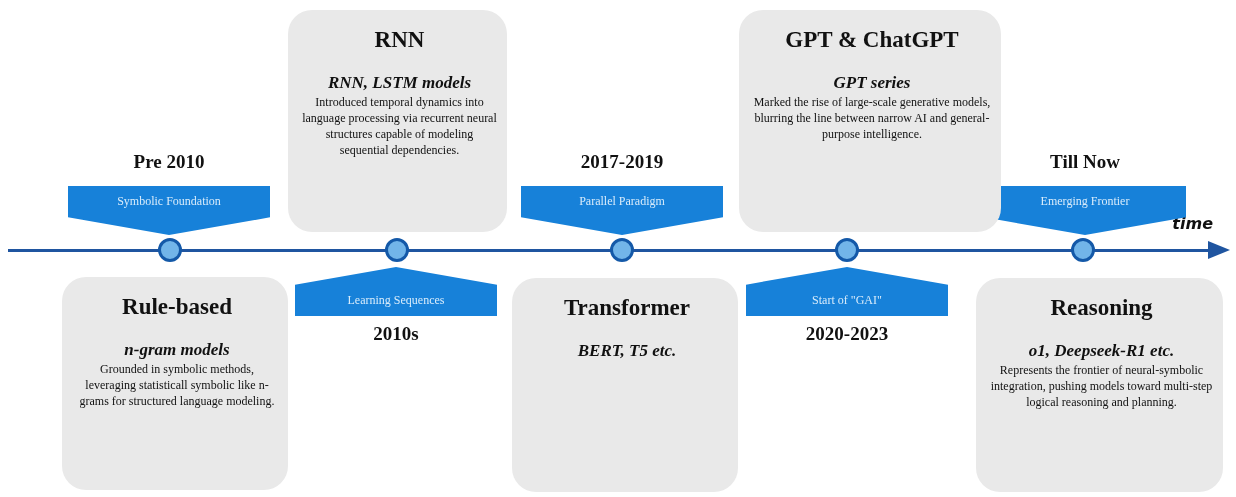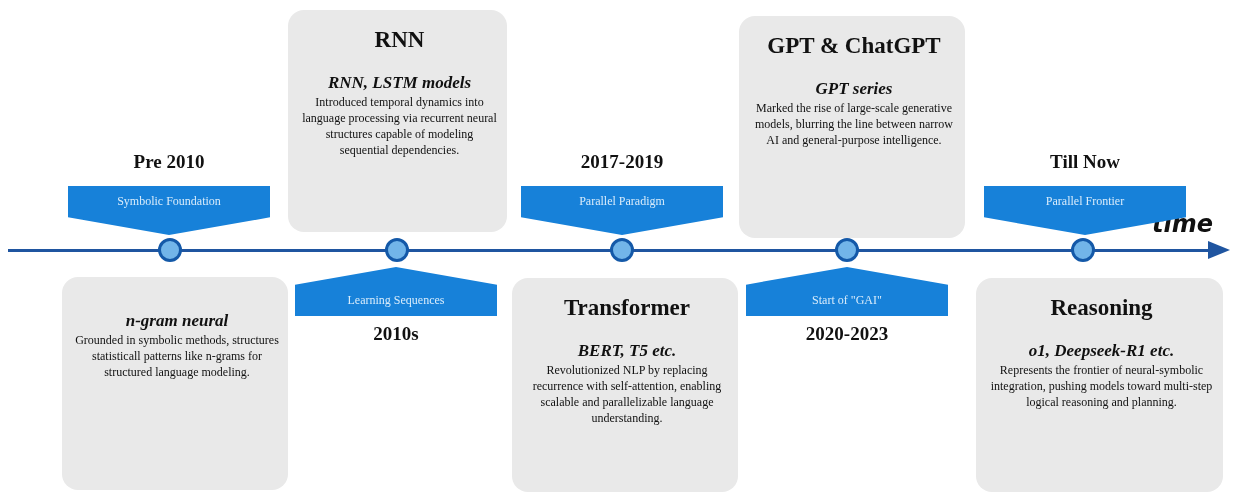--- a/index.html
+++ b/index.html
@@ -26,21 +26,21 @@
     background:var(--line-blue);
   }
   .axis-arrow{
     position:absolute;left:1208px;top:241px;width:0;height:0;
     border-top:9px solid transparent;border-bottom:9px solid transparent;
     border-left:22px solid var(--line-blue);
   }
   .axis-label{
     position:absolute;left:1135px;top:210px;width:78px;height:28px;
     font-family:"DejaVu Sans", sans-serif;
-    font-weight:bold;font-style:italic;font-size:24px;
+    font-weight:bold;font-style:italic;font-size:16px;
     text-align:right;line-height:28px;
   }
   .dot{
     position:absolute;top:238px;width:18px;height:18px;border-radius:50%;
     background:var(--circle-fill);border:3px solid var(--circle-border);
   }
   
   .date{
     position:absolute;width:202px;height:26px;text-align:center;
     font-weight:bold;font-size:19px;line-height:26px;
@@ -49,21 +49,21 @@
   .banner{
     position:absolute;width:202px;height:49px;background:var(--banner-blue);
     color:var(--banner-text);font-size:12px;text-align:center;
   }
   .banner.above{clip-path:polygon(0 0,100% 0,100% 64%,50% 100%,0 64%);}
   .banner.above .banner-text{display:block;line-height:31px;}
   .banner.below{clip-path:polygon(50% 0,100% 36%,100% 100%,0 100%,0 36%);}
   .banner.below .banner-text{display:block;padding-top:18px;line-height:31px;}
   
   .card{
-    position:absolute;background:var(--card-bg);border-radius:16px;
+    position:absolute;background:var(--card-bg);border-radius:24px;
     box-sizing:border-box;padding:16px 8px 10px 12px;
     display:flex;flex-direction:column;align-items:center;text-align:center;
   }
   .card-title{font-weight:bold;font-size:23px;line-height:1.25;}
   .card-subtitle{font-weight:bold;font-style:italic;font-size:17px;margin-top:17px;line-height:1.3;}
   .card-body{font-size:12px;line-height:1.33;margin-top:1px;}
 </style>
 </head>
 <body>
 
@@ -94,41 +94,41 @@
     <span class="banner-text">Parallel Paradigm</span>
   </div>
 
   <div class="banner below" style="left:746px;top:267px;">
     <span class="banner-text">Start of "GAI"</span>
   </div>
   <div class="date" style="left:746px;top:321px;">2020-2023</div>
 
   <div class="date" style="left:984px;top:149px;">Till Now</div>
   <div class="banner above" style="left:984px;top:186px;">
-    <span class="banner-text">Parallel Frontier</span>
+    <span class="banner-text">Emerging Frontier</span>
   </div>
 
   <div class="card" style="left:62px;top:277px;width:226px;height:213px;">
-    <div class="card-subtitle">n-gram neural</div>
-    <div class="card-body">Grounded in symbolic methods, structures statisticall patterns like n-grams for structured language modeling.</div>
+    <div class="card-title">Rule-based</div>
+    <div class="card-subtitle">n-gram models</div>
+    <div class="card-body">Grounded in symbolic methods, leveraging statisticall symbolic like n-grams for structured language modeling.</div>
   </div>
 
   <div class="card" style="left:288px;top:10px;width:219px;height:222px;">
     <div class="card-title">RNN</div>
     <div class="card-subtitle">RNN, LSTM models</div>
     <div class="card-body">Introduced temporal dynamics into language processing via recurrent neural structures capable of modeling sequential dependencies.</div>
   </div>
 
   <div class="card" style="left:512px;top:278px;width:226px;height:214px;">
     <div class="card-title">Transformer</div>
     <div class="card-subtitle">BERT, T5 etc.</div>
-    <div class="card-body">Revolutionized NLP by replacing recurrence with self-attention, enabling scalable and parallelizable language understanding.</div>
   </div>
 
-  <div class="card" style="left:739px;top:10px;width:226px;height:222px;margin-top:6px;">
+  <div class="card" style="left:739px;top:10px;width:262px;height:222px;">
     <div class="card-title">GPT &amp; ChatGPT</div>
     <div class="card-subtitle">GPT series</div>
     <div class="card-body">Marked the rise of large-scale generative models, blurring the line between narrow AI and general-purpose intelligence.</div>
   </div>
 
   <div class="card" style="left:976px;top:278px;width:247px;height:214px;">
     <div class="card-title">Reasoning</div>
     <div class="card-subtitle">o1, Deepseek-R1 etc.</div>
     <div class="card-body">Represents the frontier of neural-symbolic integration, pushing models toward multi-step logical reasoning and planning.</div>
   </div>

